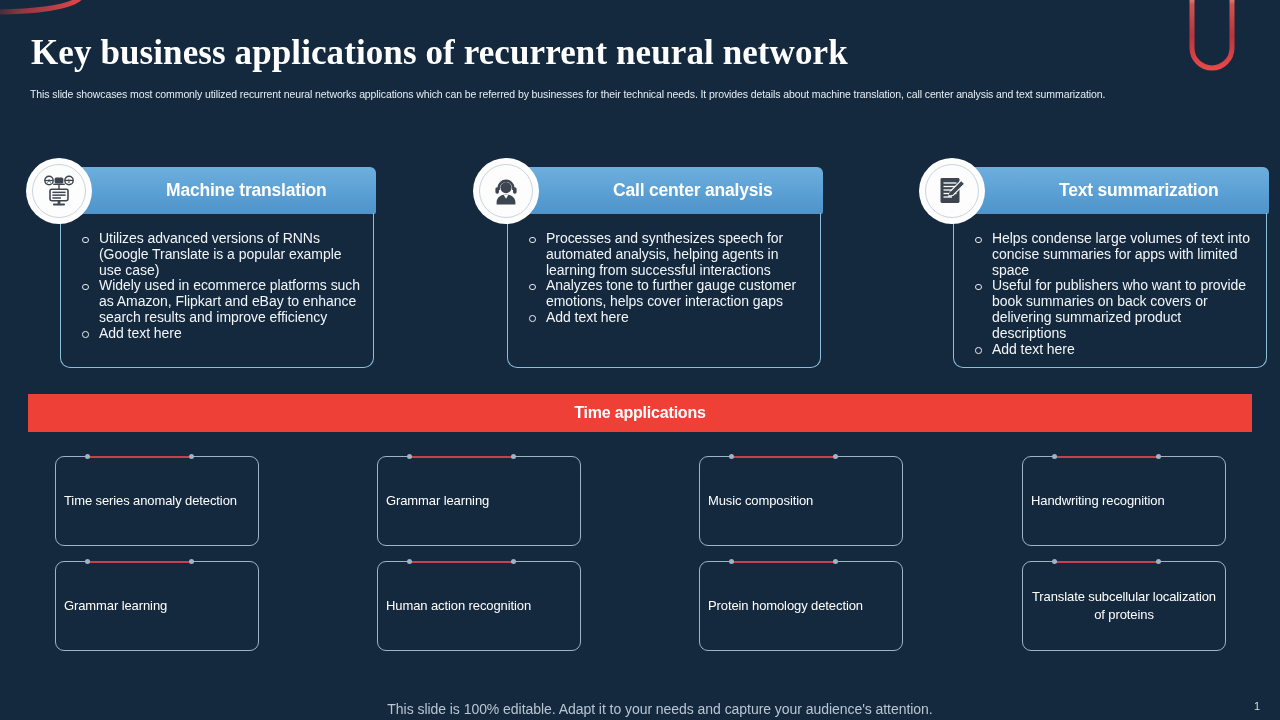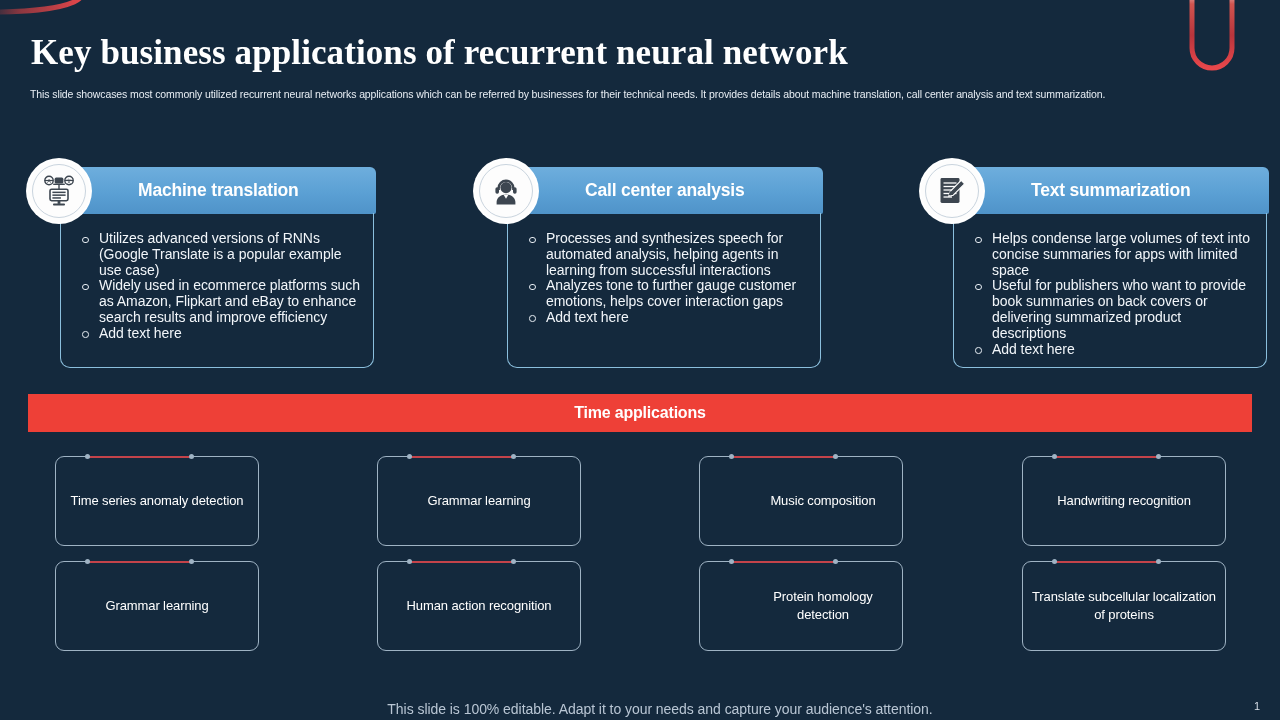--- a/index.html
+++ b/index.html
@@ -80,21 +80,21 @@
     left: 34px;
     top: 7px;
     width: 314px;
     height: 47px;
     background: linear-gradient(180deg, #6eaedd 0%, #5ba0d4 55%, #4f93c9 100%);
     border-radius: 6px 6px 2px 2px;
     display: flex;
     align-items: center;
   }
   .card-header-title {
-    margin-left: 76px;
+    margin-left: 104px;
     font-size: 17.5px;
     font-weight: bold;
     color: #ffffff;
     letter-spacing: -0.2px;
     white-space: nowrap;
   }
 
   .card-icon-circle {
     position: absolute;
     left: 0px;
@@ -183,21 +183,21 @@
   }
   .gbox {
     position: absolute;
     width: 204px;
     height: 90px;
     border: 1px solid #9fb3c4;
     border-radius: 9px;
     box-sizing: border-box;
     display: flex;
     align-items: center;
-    justify-content: center;
+    justify-content: flex-start;
     text-align: center;
   }
   .gbox-label {
     font-size: 13px;
     line-height: 18px;
     color: #ffffff;
     letter-spacing: -0.1px;
     padding: 0 8px;
   }
   .gbox-accent {
@@ -217,21 +217,21 @@
     height: 5px;
     border-radius: 50%;
     background: #9fb3c4;
   }
   .gbox-accent::before { left: -3px; }
   .gbox-accent::after { right: -3px; }
 
   
   .col0 { left: 0px; }
   .col1 { left: 322px; }
-  .col2 { left: 644px; padding-left: 44px; }
+  .col2 { left: 644px; }
   .col3 { left: 967px; }
   .row0 { top: 0px; }
   .row1 { top: 105px; }
 
   
   .footer-note {
     position: absolute;
     left: 0;
     right: 0;
     top: 701px;

